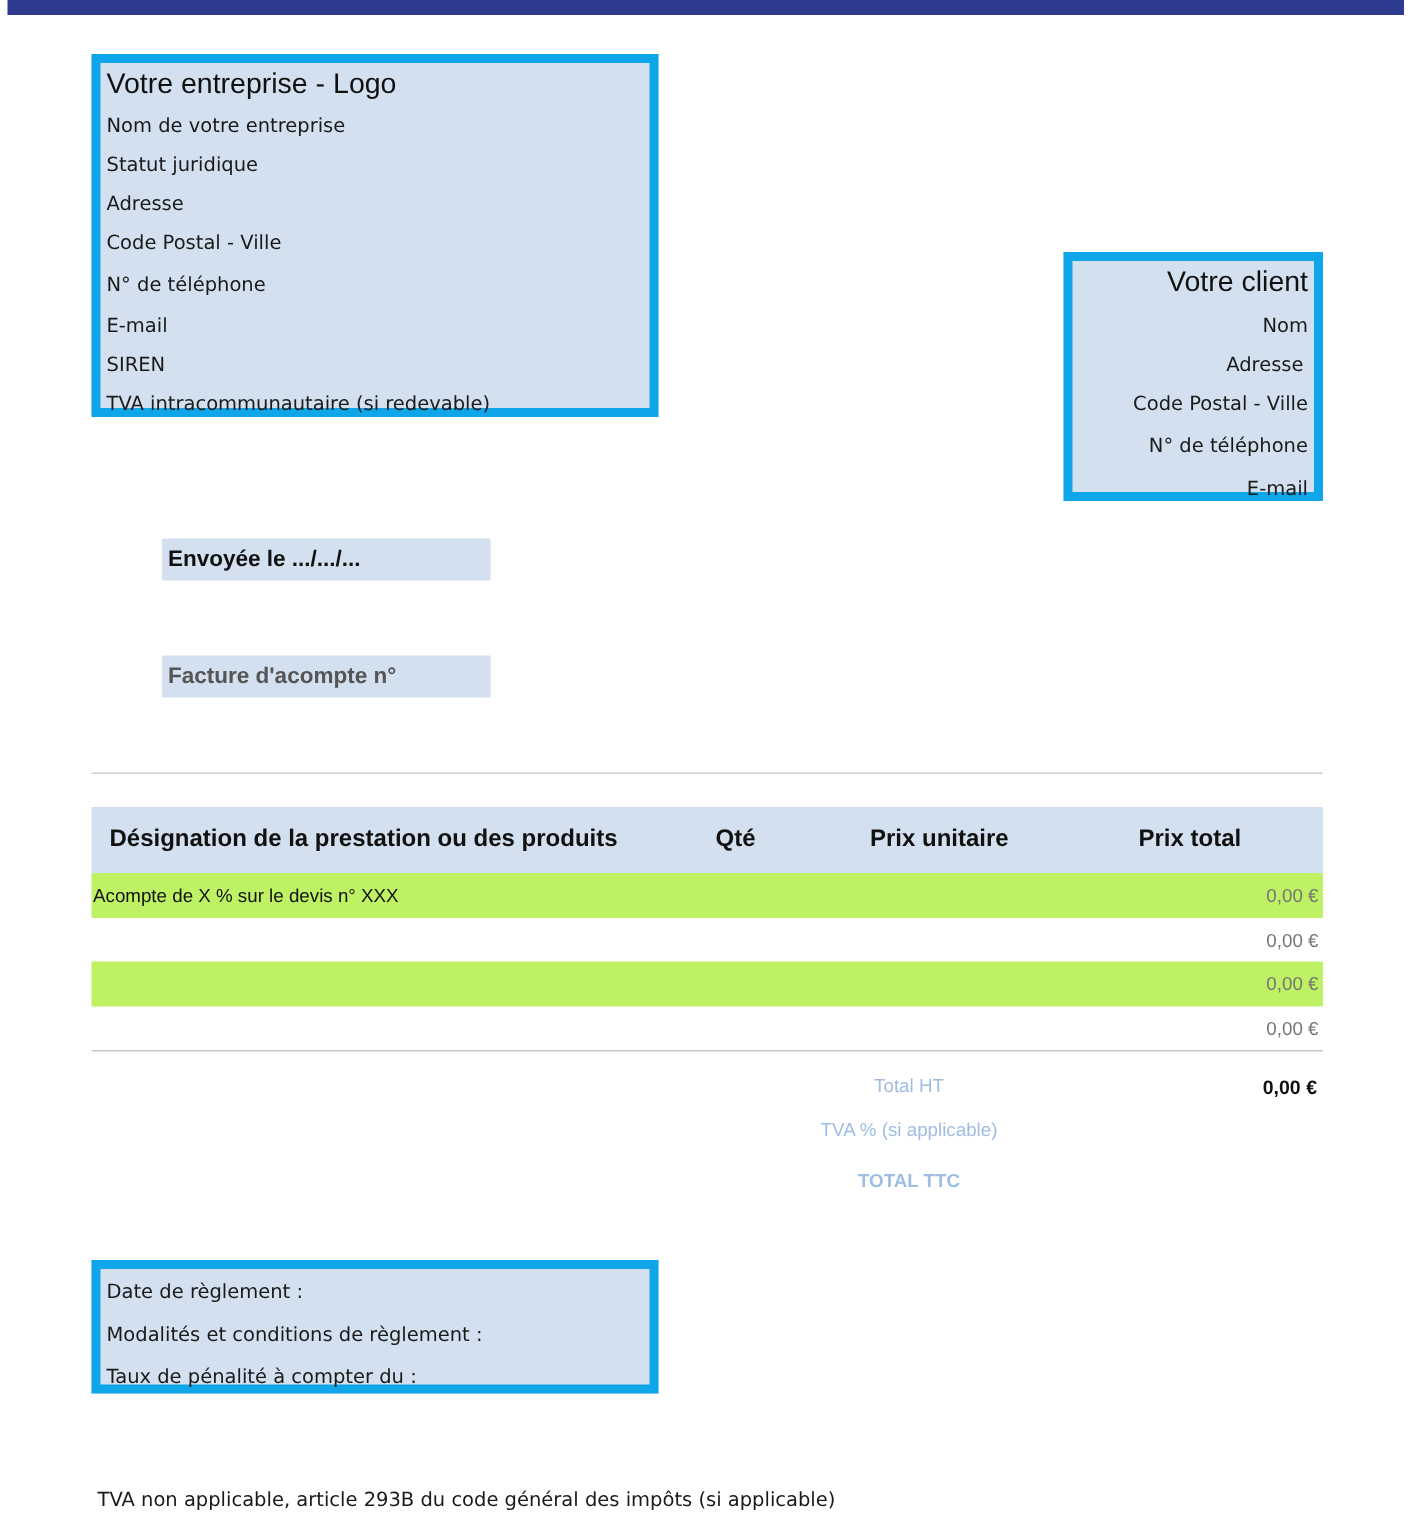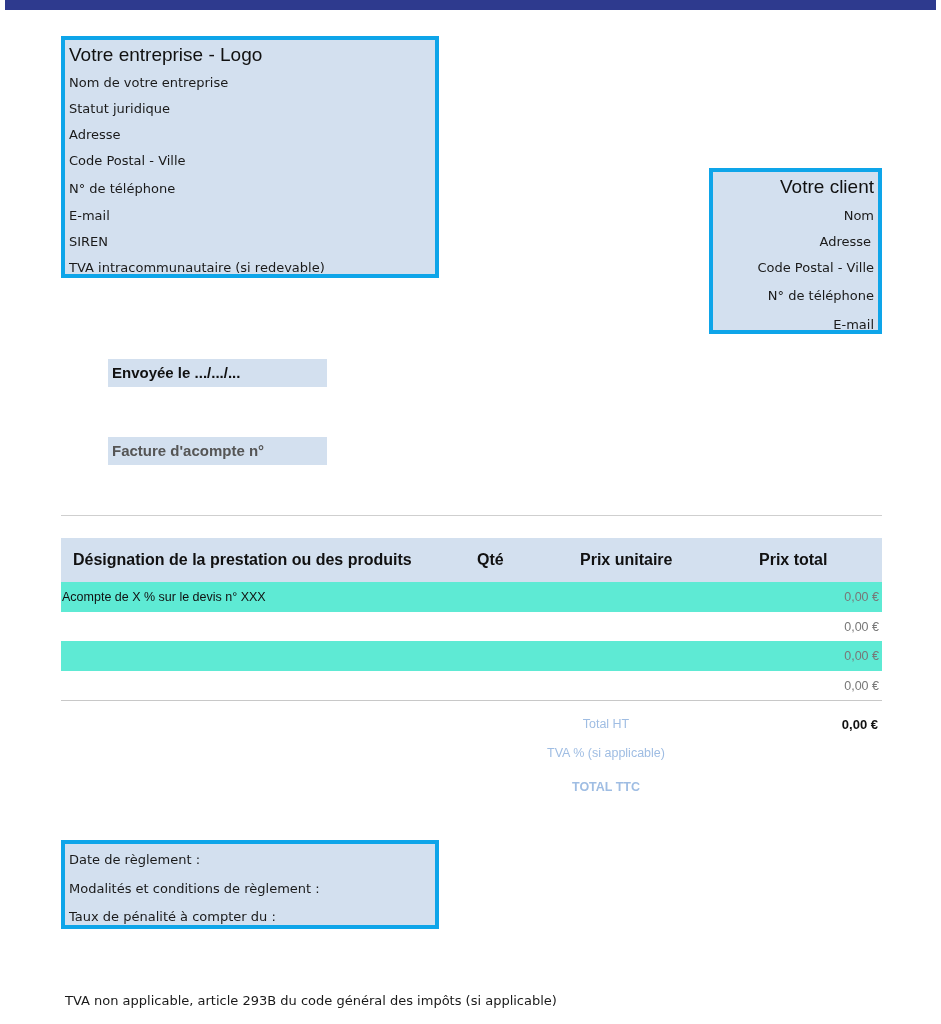--- a/index.html
+++ b/index.html
@@ -1,20 +1,20 @@
 <!DOCTYPE html>
 <html><head>
   <meta charset="utf-8">
   <style>
     html, body { margin: 0; padding: 0; background: #ffffff; }
     body { width: 941px; height: 1024px; position: relative; overflow: hidden;
            font-family: "DejaVu Sans", sans-serif; color: #222; }
     .topbar { position: absolute; left: 5px; top: 0; width: 931px; height: 10px; background: #2e3a8e; }
 
-    .box { position: absolute; background: #d3e0ef; border: 4px solid #0ea5e9; box-sizing: border-box; text-decoration: underline; }
+    .box { position: absolute; background: #d3e0ef; border: 6px solid #0ea5e9; box-sizing: border-box; text-decoration: underline; }
     .company { left: 61px; top: 36px; width: 378px; height: 242px; }
     .company .title { position: absolute; left: 4px; top: 4px; font-family: "Liberation Sans", sans-serif; font-size: 19px; color: #111; }
     .line { position: absolute; font-size: 13px; color: #1a1a1a; white-space: nowrap; }
     .company .line { left: 4px; }
 
     .client { left: 709px; top: 168px; width: 173px; height: 166px; }
     .client .title { position: absolute; right: 4px; top: 4px; font-family: "Liberation Sans", sans-serif; font-size: 19px; color: #111; }
     .client .line { right: 4px; text-align: right; }
 
     .label-block { position: absolute; left: 61px; width: 219px; height: 28px; background: #d3e0ef;
@@ -23,21 +23,21 @@
     .sent { top: 359px; color: #111; }
     .invoice-no { top: 437px; color: #555; }
 
     .divider { position: absolute; left: 61px; width: 821px; height: 1px; background: #cfcfcf; }
 
     .thead { position: absolute; left: 61px; top: 538px; width: 821px; height: 44px; background: #d3e0ef;
              font-family: "Liberation Sans", sans-serif; font-weight: bold; font-size: 16px; color: #111; }
     .thead span { position: absolute; top: 13px; white-space: nowrap; }
     .trow { position: absolute; left: 61px; width: 821px; height: 29.5px;
             font-family: "Liberation Sans", sans-serif; font-size: 12.5px; }
-    .trow.alt { background: #5eead4; }
+    .trow.alt { background: #bef264; }
     .trow .desc { position: absolute; left: 1px; top: 8px; color: #111; }
     .trow .amt { position: absolute; right: 3px; top: 8px; color: #777; }
 
     .totals-label { position: absolute; font-family: "Liberation Sans", sans-serif; font-size: 12.5px; color: #9fbde3; text-align: center; width: 200px; left: 506px; }
     .totals-val { position: absolute; right: 63px; font-family: "Liberation Sans", sans-serif; font-weight: bold; font-size: 13px; color: #111; }
 
     .payment { left: 61px; top: 840px; width: 378px; height: 89px; }
     .payment .line { left: 4px; }
 
     .footer-note { position: absolute; left: 65px; top: 993px; font-size: 13px; color: #1a1a1a; white-space: nowrap; }

